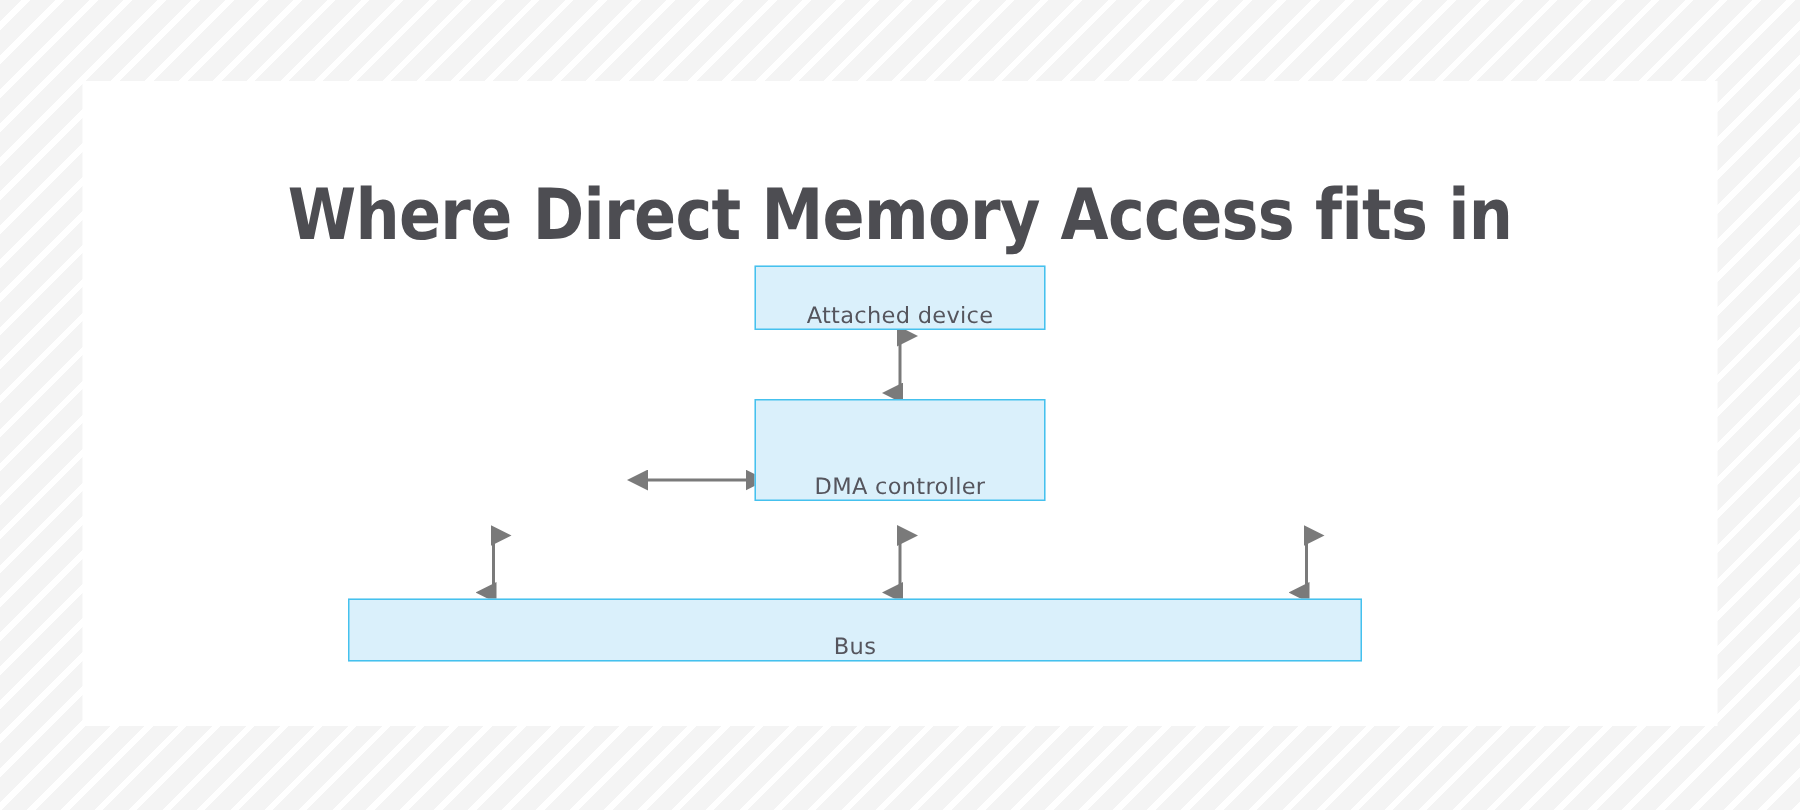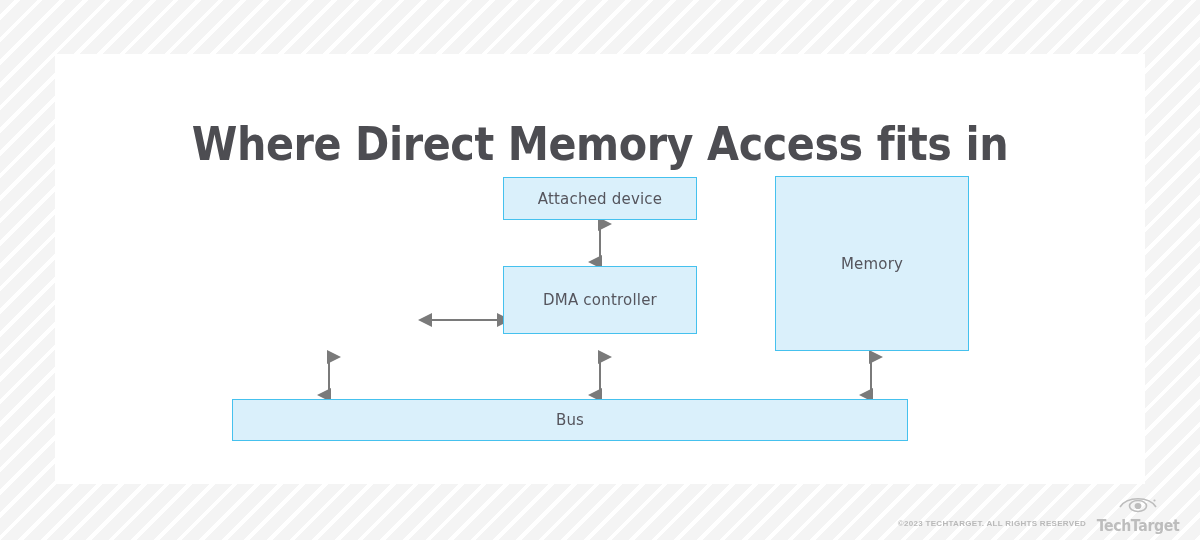--- a/index.html
+++ b/index.html
@@ -65,21 +65,21 @@
     width: 1090px;
     height: 430px;
   }
 
   .node {
     position: absolute;
     box-sizing: border-box;
     background: #daf0fb;
     border: 1px solid #45c1ee;
     display: flex;
-    align-items: center;
+    align-items: flex-end;
     justify-content: center;
   }
   .node .node-label {
     font-family: "DejaVu Sans", sans-serif;
     font-size: 15px;
     color: #55555d;
     letter-spacing: 0.2px;
     white-space: nowrap;
   }
 
@@ -190,39 +190,22 @@
 
 
       <div class="node" id="node-device">
         <span class="node-label">Attached device</span>
       </div>
 
       <div class="node" id="node-dma">
         <span class="node-label">DMA controller</span>
       </div>
 
-      <div class="node" id="node-memory">
-        <span class="node-label">Memory</span>
-      </div>
 
       <div class="node" id="node-bus">
         <span class="node-label">Bus</span>
       </div>
 
     </div>
   </div>
 
-  <div id="footer">
-    <div id="copyright">©2023 TECHTARGET. ALL RIGHTS RESERVED</div>
-    <div id="logo">
-      <span>
-        <svg width="40" height="20" viewBox="0 0 40 20">
-          <path d="M2,13 C9,2 31,2 38,13" fill="none" stroke="#bdbdbd" stroke-width="1.6"></path>
-          <ellipse cx="20" cy="12" rx="8.5" ry="5.5" fill="none" stroke="#bdbdbd" stroke-width="1.6"></ellipse>
-          <ellipse cx="20" cy="12" rx="3.4" ry="3.1" fill="#bdbdbd"></ellipse>
-          <circle cx="36.5" cy="6.5" r="1.1" fill="#bdbdbd"></circle>
-        </svg>
-      </span>
-      <span id="logo-wordmark">TechTarget</span>
-    </div>
-  </div>
 
 </div>
 
 </body></html>

